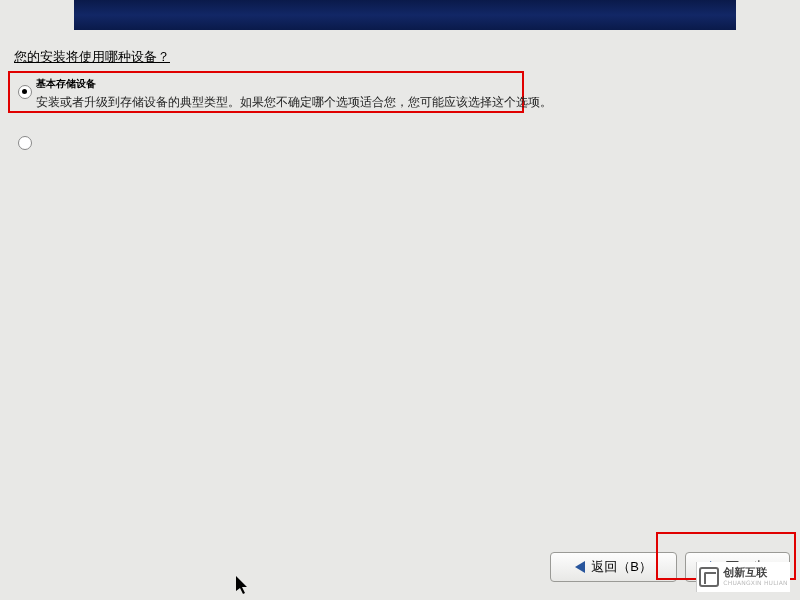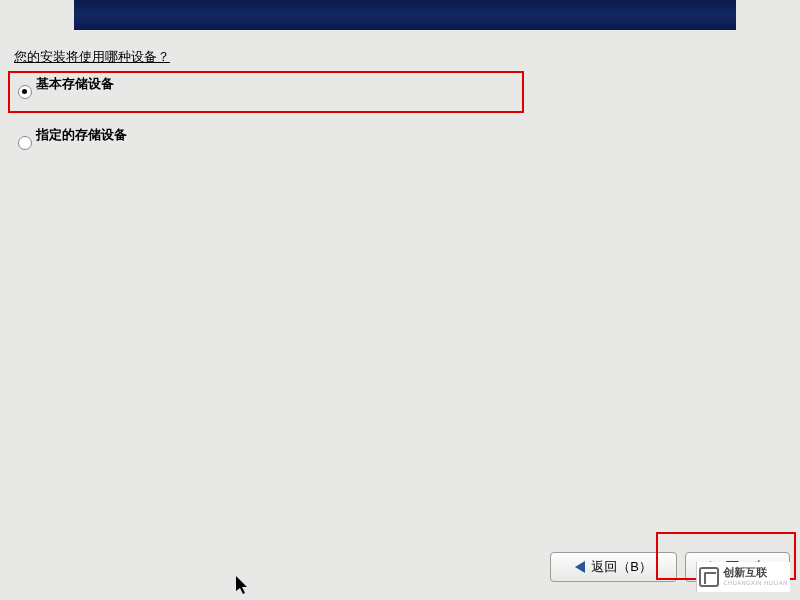--- a/index.html
+++ b/index.html
@@ -70,21 +70,21 @@
       width: 5px;
       height: 5px;
       border-radius: 50%;
       background: #000;
     }
     .option-body {
       margin-left: 22px;
     }
     .option-title {
       font-weight: bold;
-      font-size: 13px;
+      font-size: 10px;
       line-height: 18px;
     }
     .option-desc {
       font-size: 12px;
       color: #222;
       line-height: 18px;
       max-width: 720px;
     }
     .button-bar {
       position: absolute;
@@ -171,27 +171,27 @@
 <div class="header-band"></div>
 
 <div class="page-title">您的安装将使用哪种设备？</div>
 
 <div class="highlight-box-1"></div>
 
 <div class="option-group option-1">
   <div class="radio selected"></div>
   <div class="option-body">
     <div class="option-title">基本存储设备</div>
+    <div class="option-desc">安装或者升级到存储设备的典型类型。如果您不确定哪个选项适合您，您可能应该选择这个选项。</div>
   </div>
 </div>
 
 <div class="option-group option-2">
   <div class="radio"></div>
   <div class="option-body">
-    <div class="option-title">指定的存储设备</div>
   </div>
 </div>
 
 <div class="button-bar">
   <button class="btn">
     <span class="arrow-left"></span>
     <span>返回（B）</span>
   </button>
   <button class="btn btn-next">
     <span class="arrow-right"></span>

